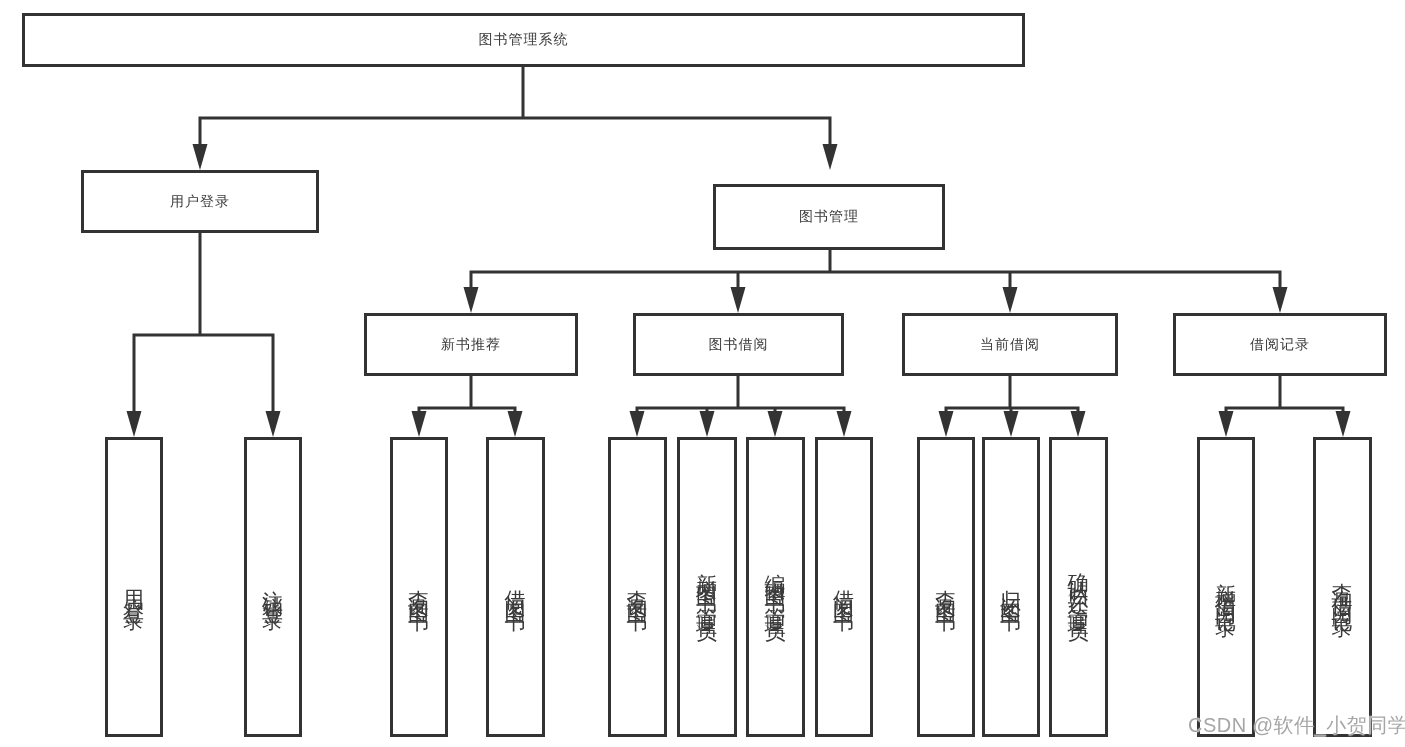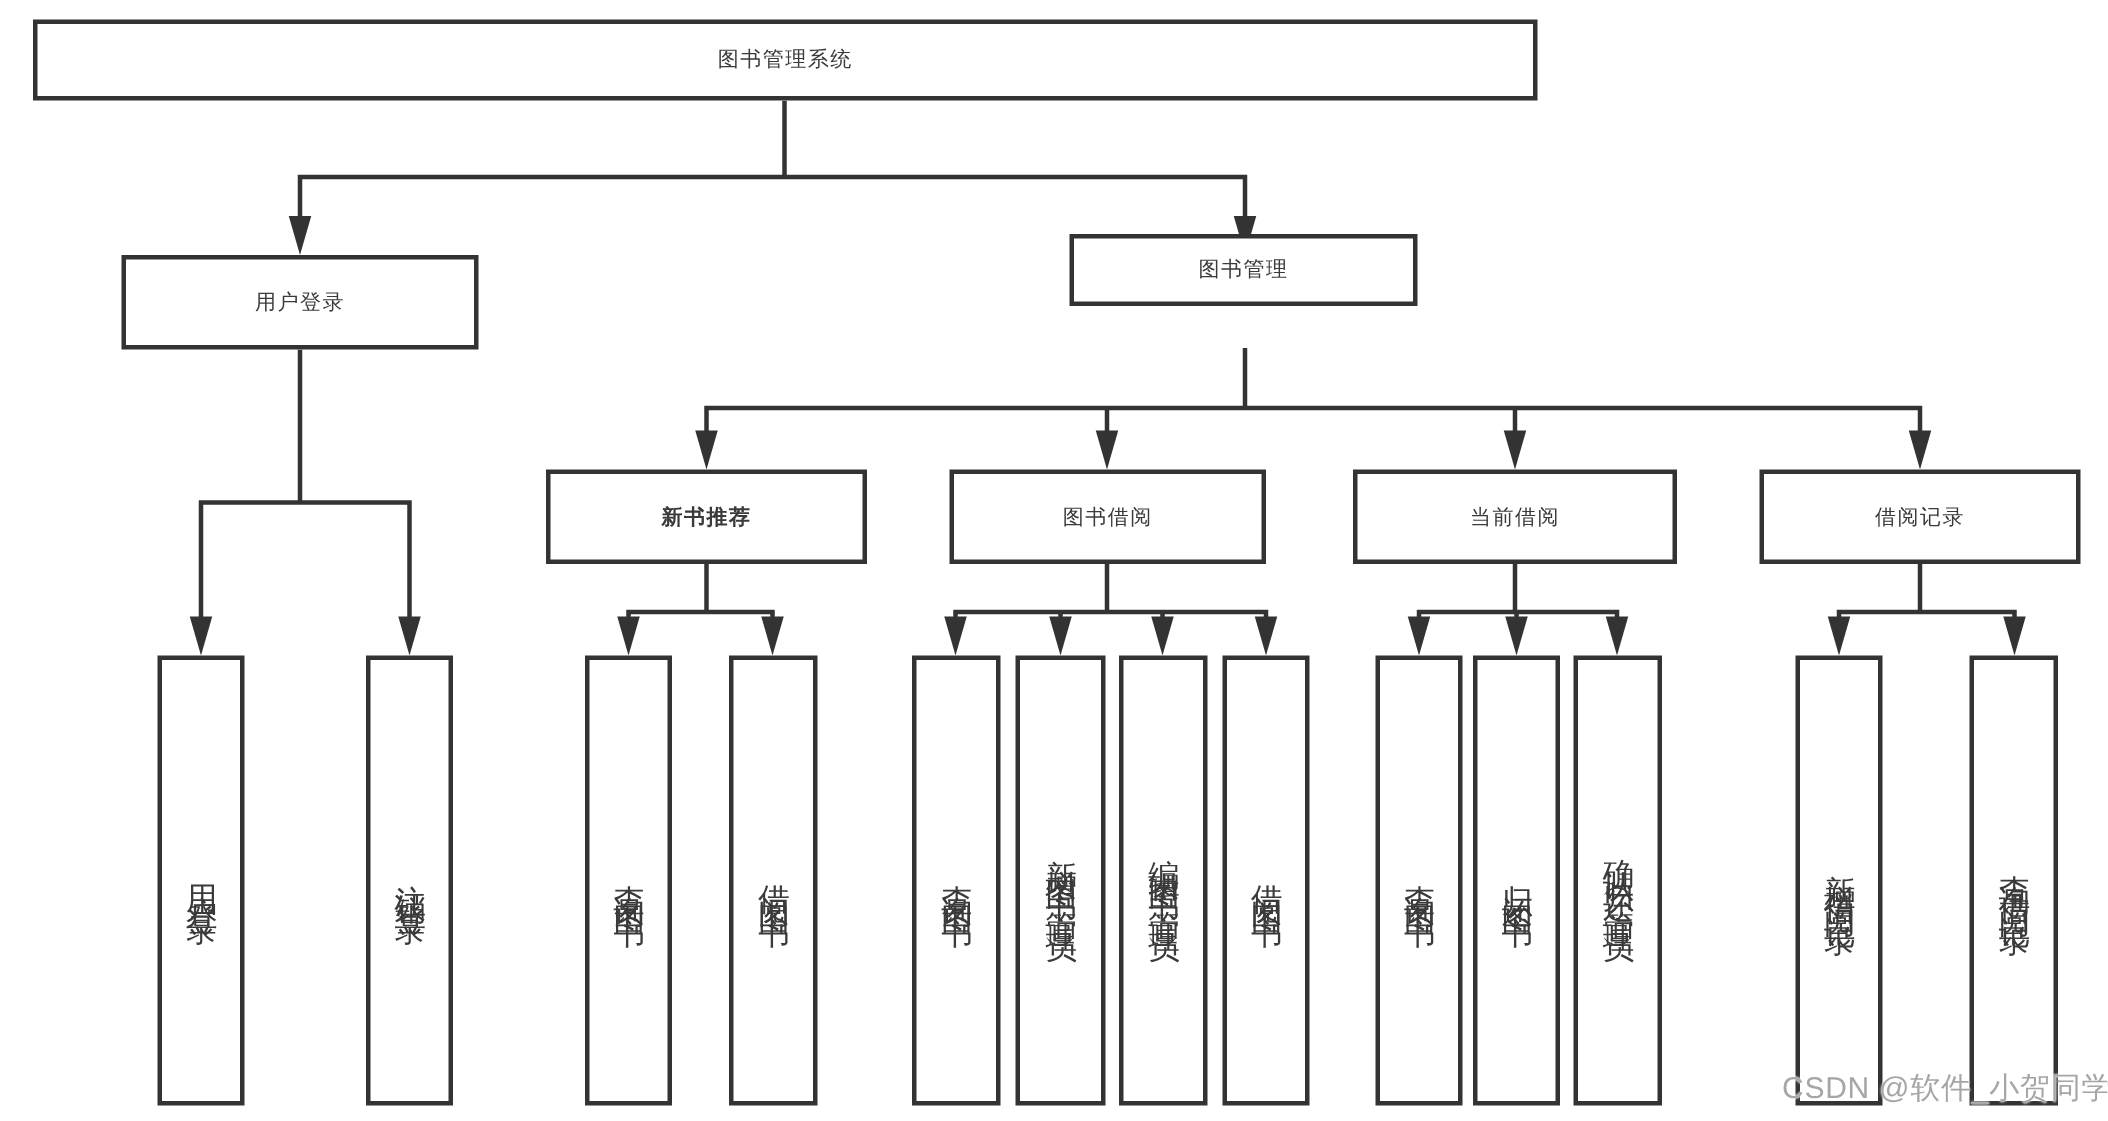--- a/index.html
+++ b/index.html
@@ -94,23 +94,23 @@
       <polygon points="1003.5,411 1018.5,411 1011,437"></polygon>
       <polygon points="1070.5,411 1085.5,411 1078,437"></polygon>
       <polygon points="1218.5,411 1233.5,411 1226,437"></polygon>
       <polygon points="1335.5,411 1350.5,411 1343,437"></polygon>
     </g>
   </svg>
 
   <div class="node" style="left:22px; top:13px; width:1003px; height:54px;">图书管理系统</div>
 
   <div class="node" style="left:81px; top:170px; width:238px; height:63px;">用户登录</div>
-  <div class="node" style="left:713px; top:156px; width:232px; height:48px;">图书管理</div>
+  <div class="node" style="left:713px; top:184px; width:232px; height:66px;">图书管理</div>
 
-  <div class="node" style="left:364px; top:313px; width:214px; height:63px;font-weight:bold;">新书推荐</div>
+  <div class="node" style="left:364px; top:313px; width:214px; height:63px;">新书推荐</div>
   <div class="node" style="left:633px; top:313px; width:211px; height:63px;">图书借阅</div>
   <div class="node" style="left:902px; top:313px; width:216px; height:63px;">当前借阅</div>
   <div class="node" style="left:1173px; top:313px; width:214px; height:63px;">借阅记录</div>
 
   <div class="node leaf" style="left:105px; top:437px; width:58px; height:300px;">用户登录</div>
   <div class="node leaf" style="left:244px; top:437px; width:58px; height:300px;">注销登录</div>
 
   <div class="node leaf" style="left:390px; top:437px; width:58px; height:300px;">查询图书</div>
   <div class="node leaf" style="left:486px; top:437px; width:59px; height:300px;">借阅图书</div>
 

